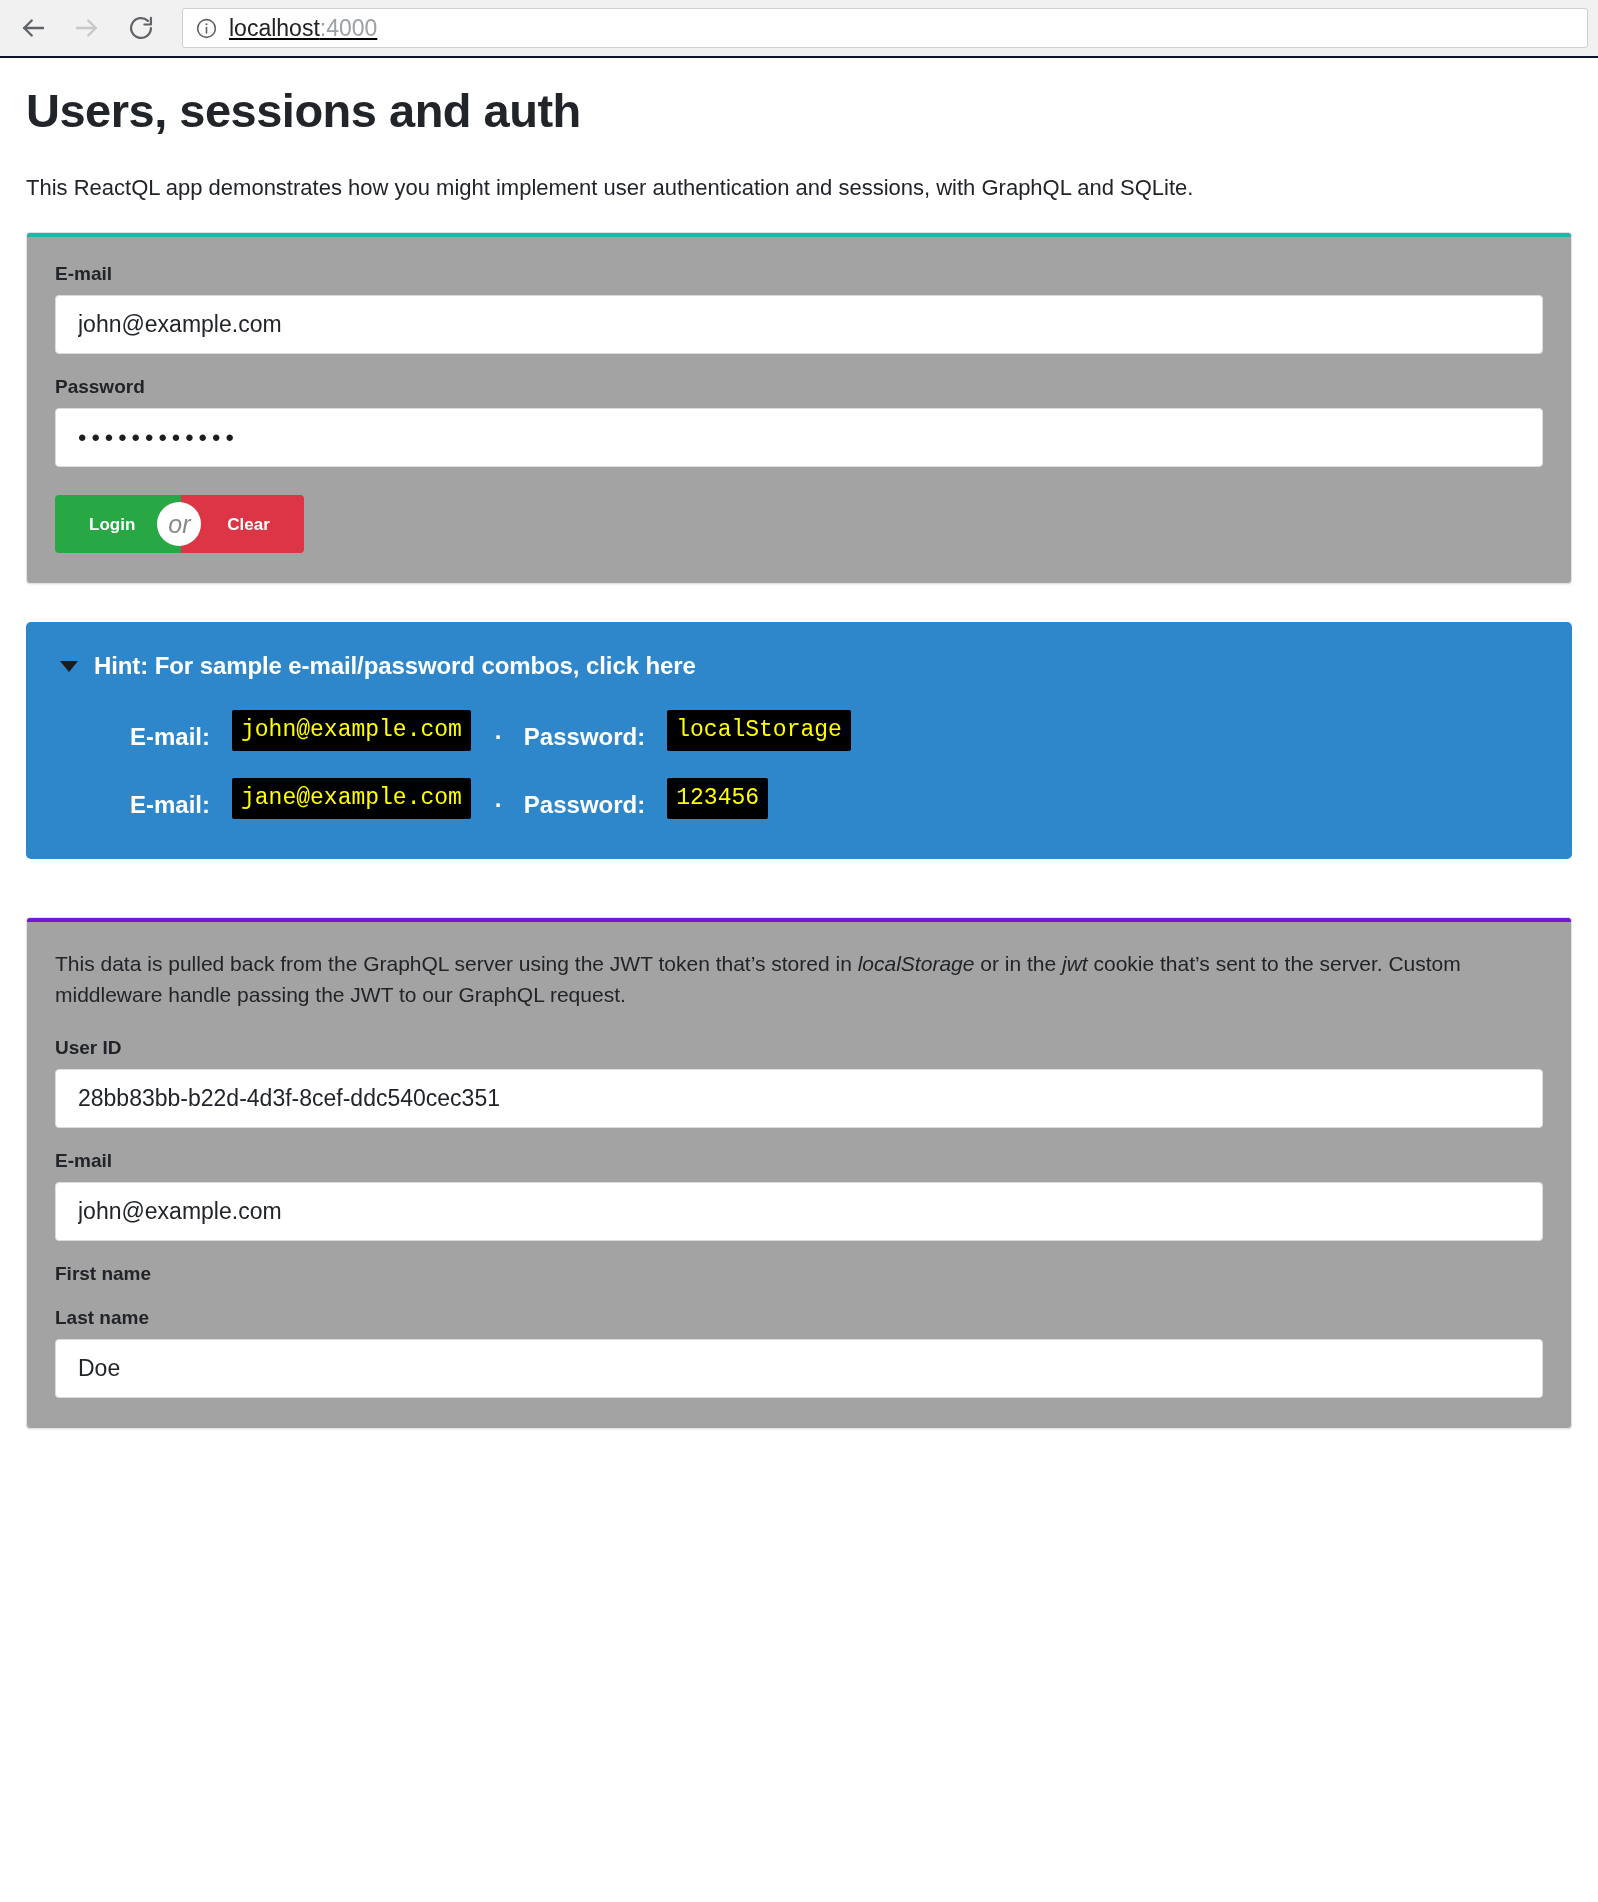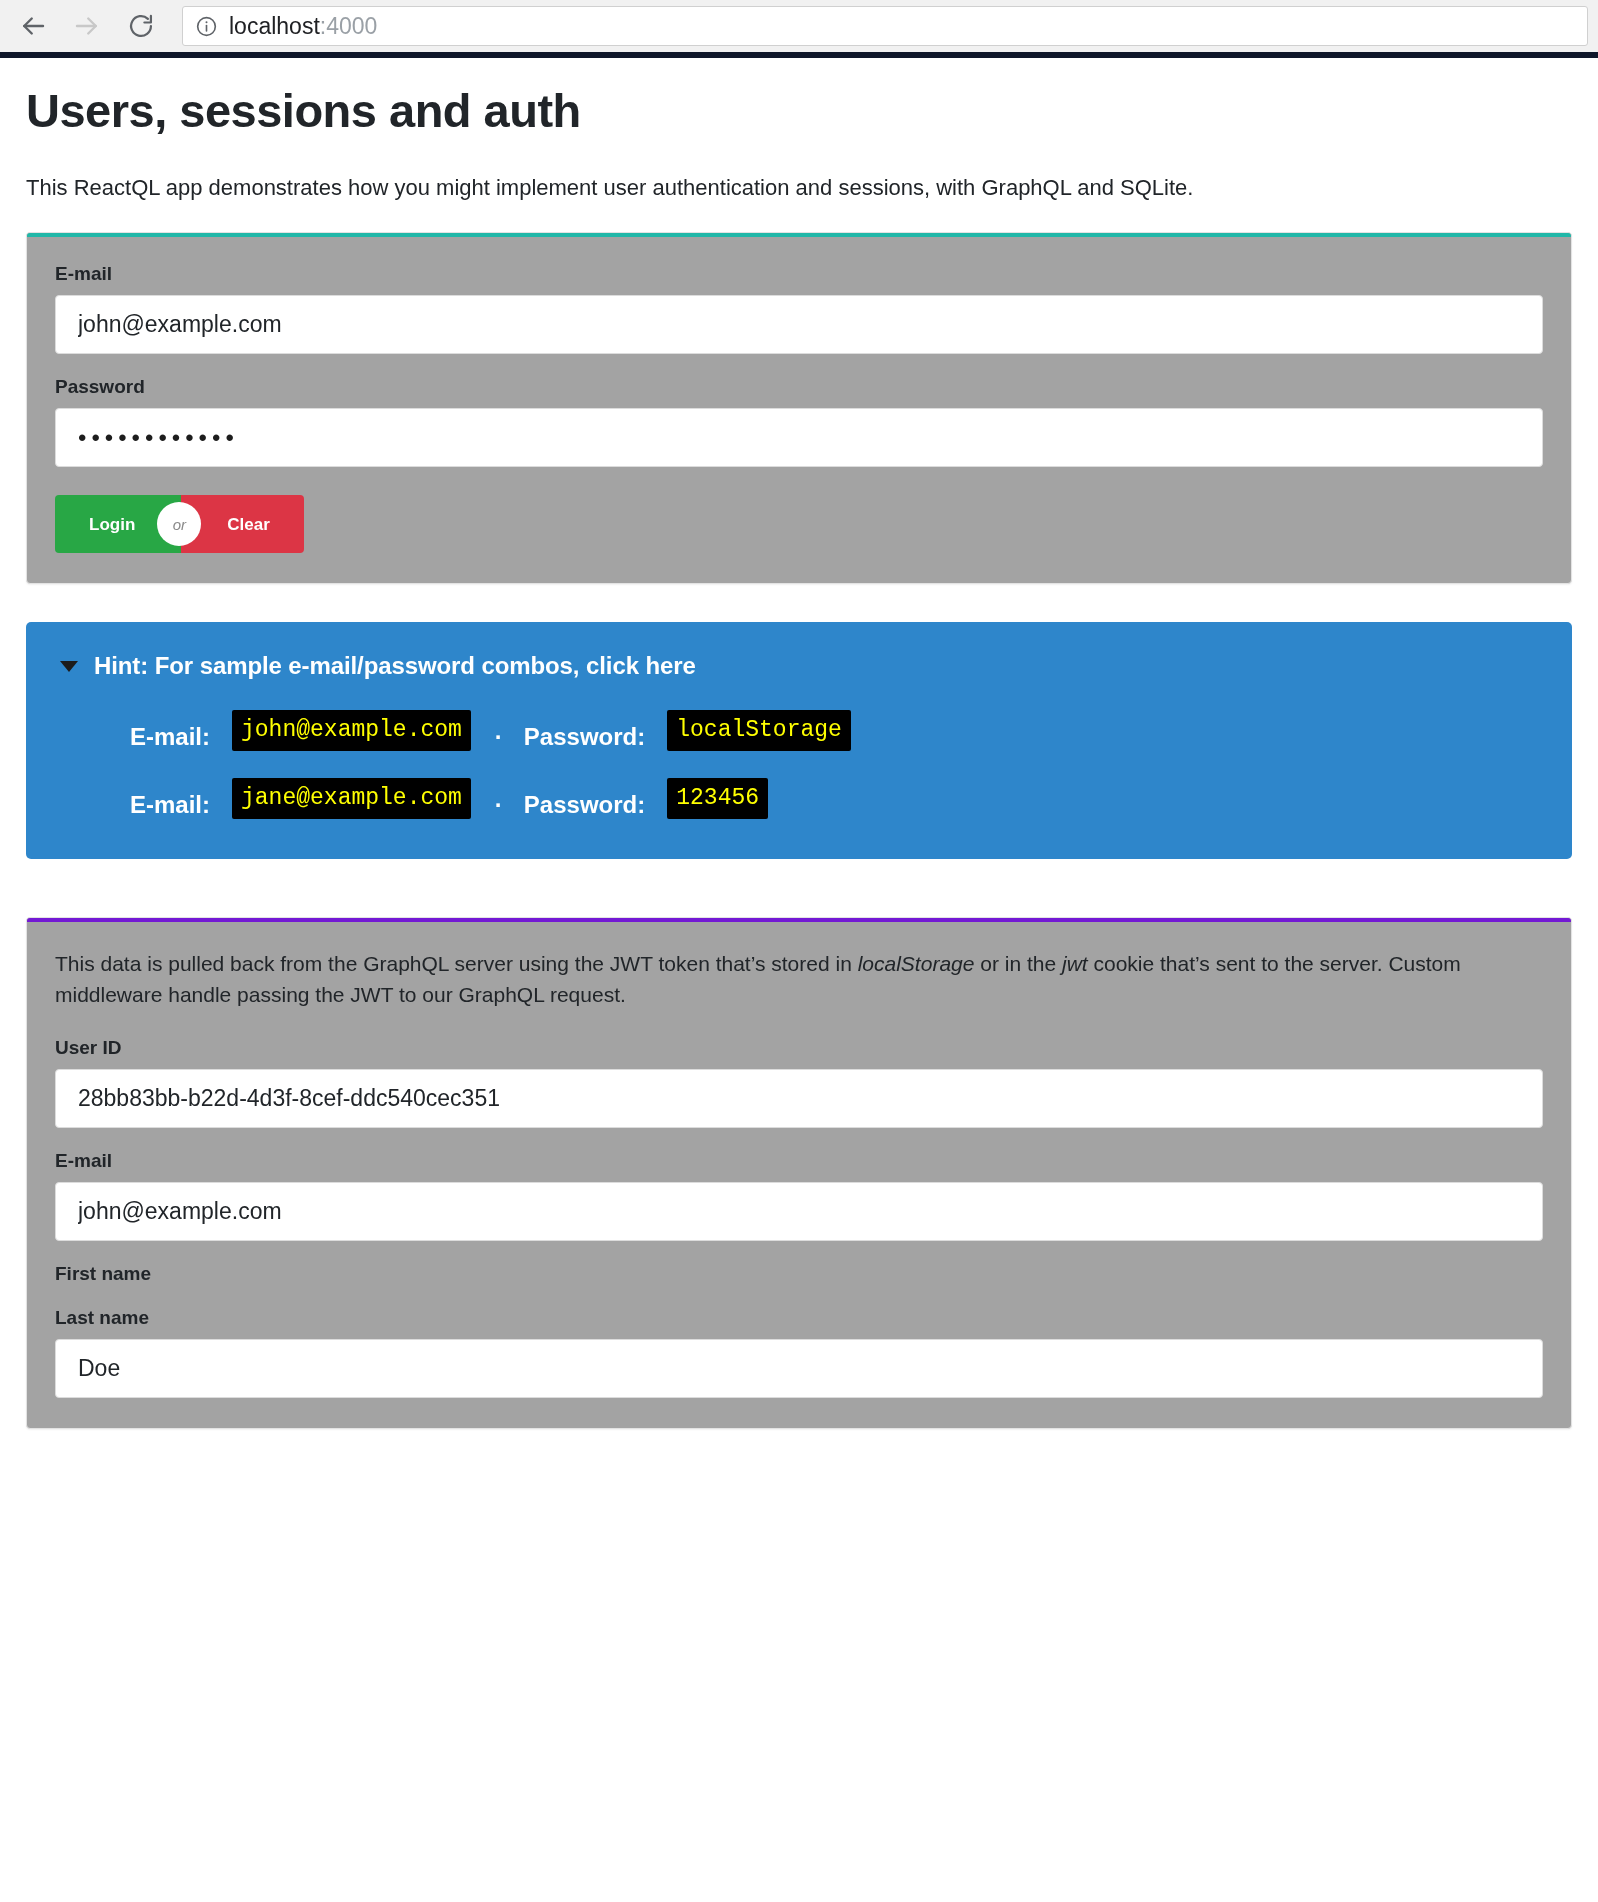--- a/index.html
+++ b/index.html
@@ -12,25 +12,26 @@
     height: 1902px;
     font-family: "Liberation Sans", sans-serif;
     overflow: hidden;
     position: relative;
   }
 
   
   .browser-chrome {
     height: 58px;
     background: #f1f1f1;
-    border-bottom: 6px solid #0f172a;
+    border-bottom: 2px solid #0f172a;
     display: flex;
     align-items: center;
     padding: 0 10px;
     gap: 8px;
+    text-decoration: underline;
   }
   .nav-btn {
     width: 46px; height: 46px;
     display: flex; align-items: center; justify-content: center;
     flex: 0 0 auto;
   }
   .nav-btn svg { display: block; }
   .omnibox {
     flex: 1 1 auto;
     margin-left: 10px;
@@ -180,21 +181,21 @@
   }
   .btn-or {
     position: absolute;
     left: 50%;
     top: 50%;
     transform: translate(-50%, -50%);
     width: 44px; height: 44px;
     border-radius: 50%;
     background: #ffffff;
     color: #8a8a8a;
-    font-size: 15px;
+    font-size: 25px;
     font-style: italic;
     display: flex;
     align-items: center;
     justify-content: center;
     z-index: 2;
     pointer-events: none;
   }
 
   
   .hint-panel {

